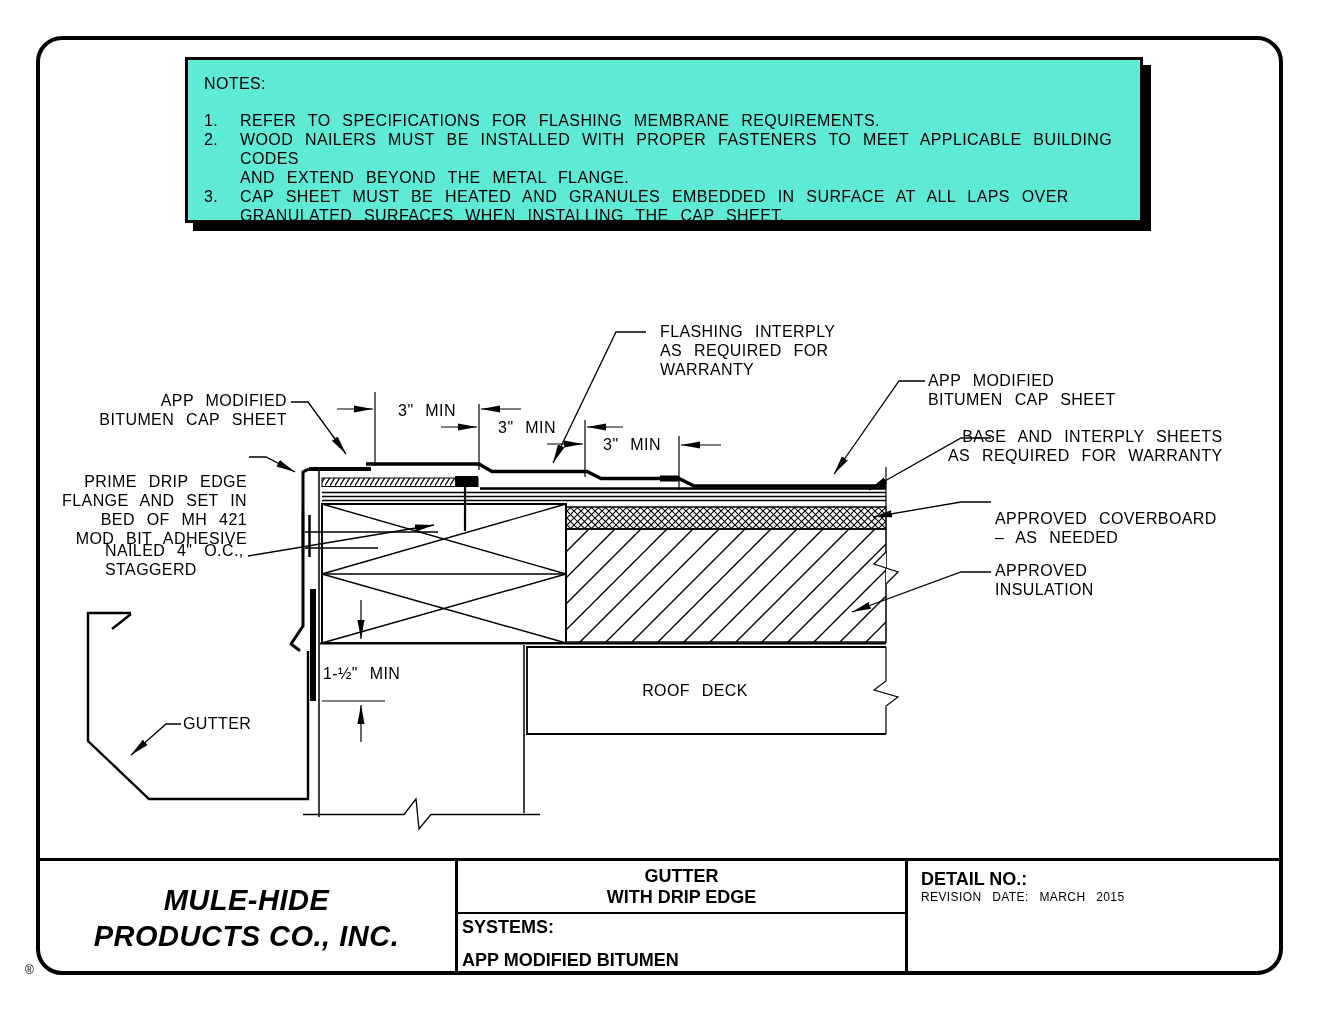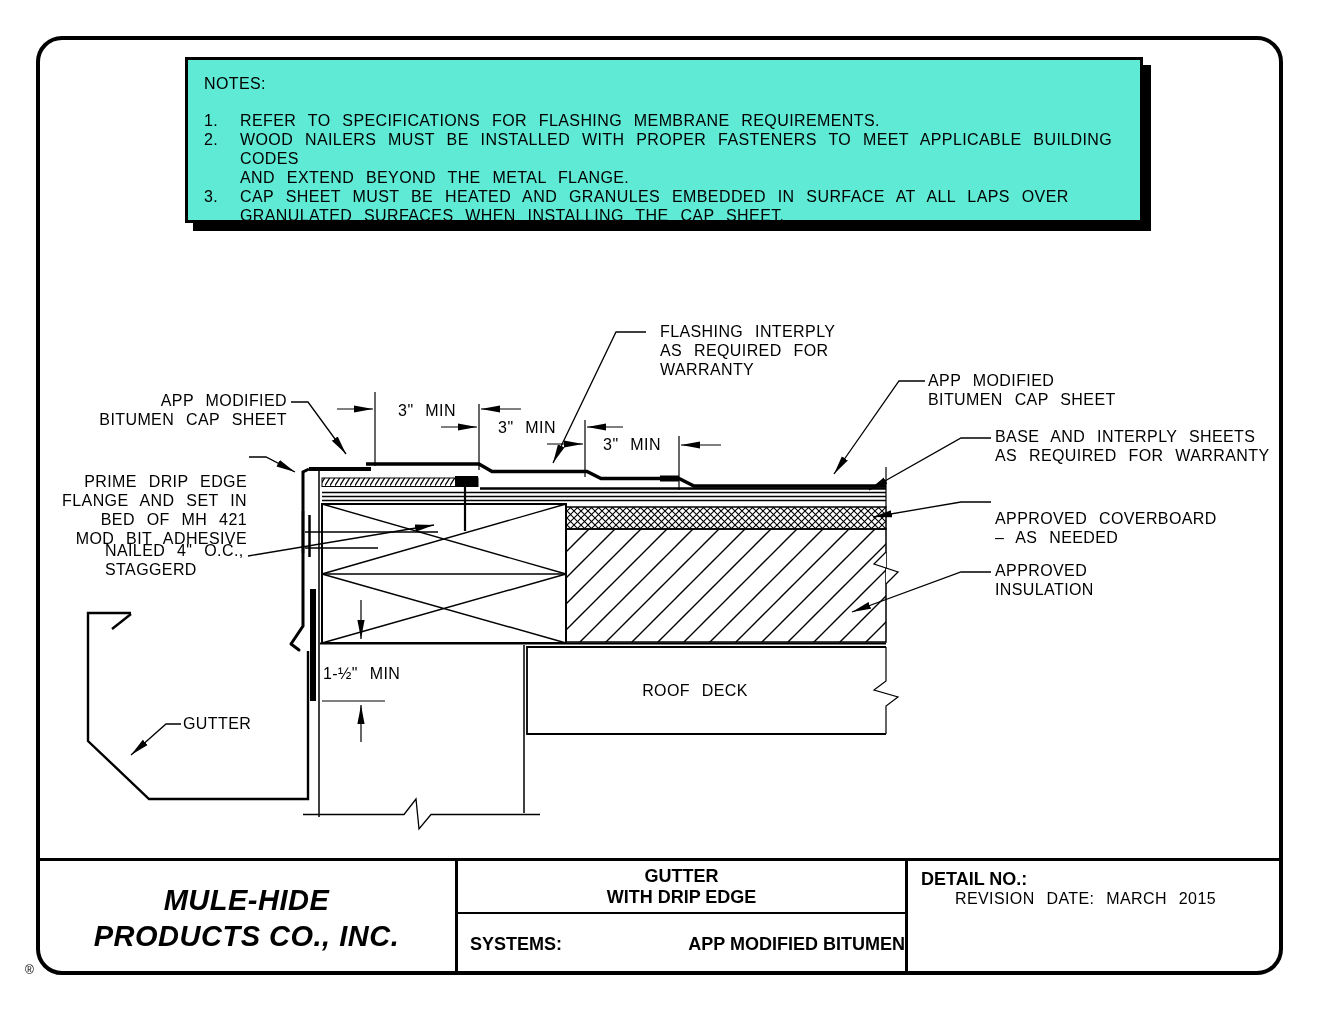--- a/index.html
+++ b/index.html
@@ -24,28 +24,28 @@
   
   .titleblock{position:absolute;left:38px;top:858px;width:1245px;height:117px;
         border-top:3px solid #000;box-sizing:border-box;display:flex;z-index:2;}
   .tb-left{width:417px;box-sizing:border-box;display:flex;flex-direction:column;
         align-items:center;justify-content:center;font-style:italic;}
   .company{font-weight:bold;font-size:29px;line-height:36px;letter-spacing:0.5px;}
   .tb-mid{width:453px;box-sizing:border-box;border-left:3px solid #000;border-right:3px solid #000;
         display:flex;flex-direction:column;}
   .tb-mid-top{height:53px;box-sizing:border-box;border-bottom:2px solid #000;
         display:flex;flex-direction:column;align-items:center;justify-content:center;}
-  .tb-mid-bot{flex:1;display:flex;flex-direction:row;align-items:center;
-        justify-content:space-between;padding:3px 0 4px 12px;box-sizing:border-box;}
+  .tb-mid-bot{flex:1;display:flex;flex-direction:column;
+        justify-content:space-between;padding:3px 0 4px 4px;box-sizing:border-box;}
   .tb-title{font-weight:bold;font-size:18px;line-height:21px;}
   .tb-right{flex:1;box-sizing:border-box;display:flex;flex-direction:column;
         justify-content:flex-start;padding:8px 8px 6px 13px;}
   .detail-label{font-weight:bold;font-size:18px;}
   .detail-no{font-weight:bold;font-size:35px;letter-spacing:0.5px;}
-  .revision{font-size:16px;letter-spacing:0.4px;word-spacing:7px;margin-left:34px;}
+  .revision{font-size:12px;letter-spacing:0.4px;word-spacing:7px;}
   .regmark{position:absolute;left:25px;top:963px;font-size:12px;z-index:4;}
 </style>
 </head>
 <body>
 
 <div id="page">
 
   <div class="sheet-border"></div>
 
   <div class="notes-box">
@@ -174,21 +174,21 @@
 BITUMEN CAP SHEET</div>
   <div class="callout cad ra" style="right:1073px;top:472px;">PRIME DRIP EDGE
 FLANGE AND SET IN
 BED OF MH 421
 MOD BIT ADHESIVE</div>
   <div class="callout cad" style="left:105px;top:541px;">NAILED 4" O.C.,
 STAGGERD</div>
   <div class="callout cad" style="left:183px;top:714px;">GUTTER</div>
   <div class="callout cad" style="left:928px;top:371px;">APP MODIFIED
 BITUMEN CAP SHEET</div>
-  <div class="callout cad" style="left:995px;top:427px;">BASE AND INTERPLY SHEETS
+  <div class="callout cad" style="left:948px;top:427px;text-align:right;">BASE AND INTERPLY SHEETS
 AS REQUIRED FOR WARRANTY</div>
   <div class="callout cad" style="left:995px;top:509px;">APPROVED COVERBOARD
 – AS NEEDED</div>
   <div class="callout cad" style="left:995px;top:561px;">APPROVED
 INSULATION</div>
   <div class="callout cad ctr" style="left:595px;top:681px;width:200px;">ROOF DECK</div>
 
   <div class="callout cad ctr" style="left:387px;top:401px;width:80px;">3" MIN</div>
   <div class="callout cad ctr" style="left:487px;top:418px;width:80px;">3" MIN</div>
   <div class="callout cad ctr" style="left:592px;top:435px;width:80px;">3" MIN</div>

